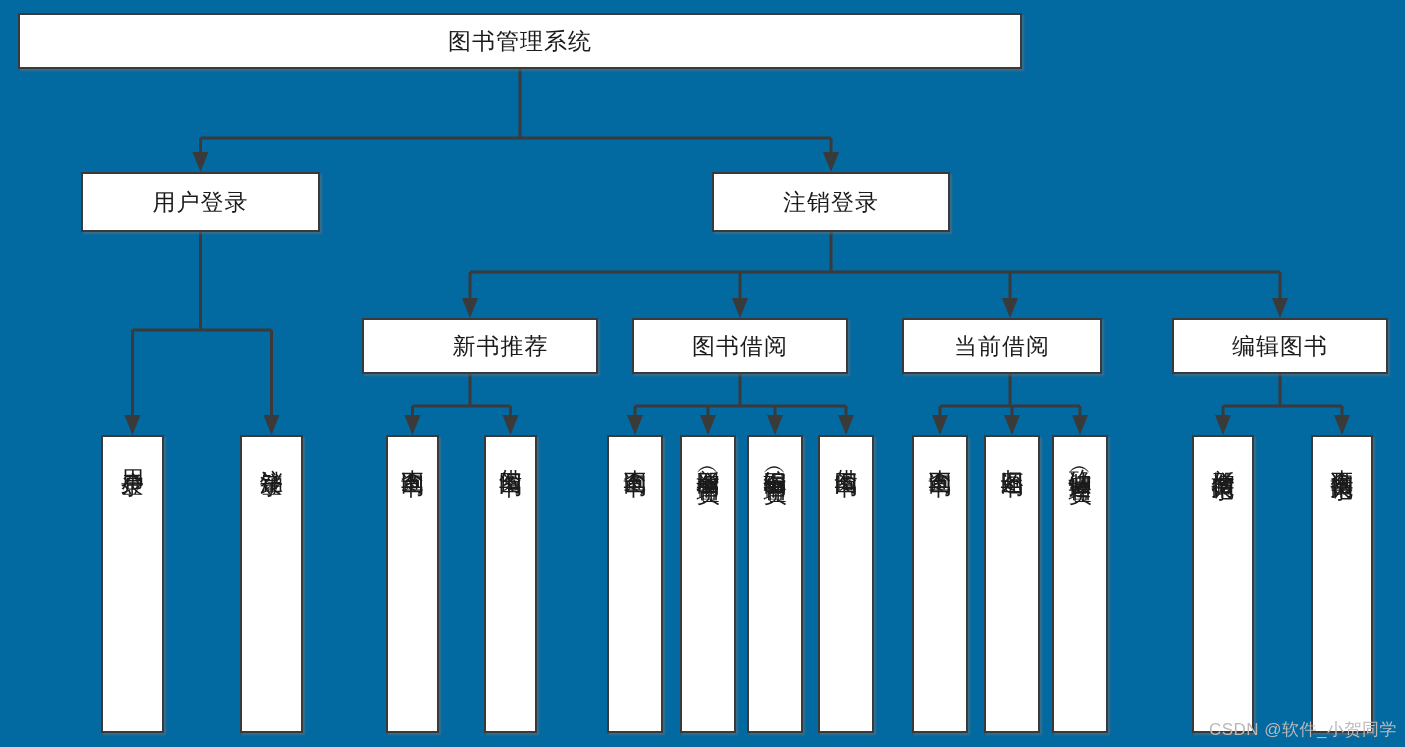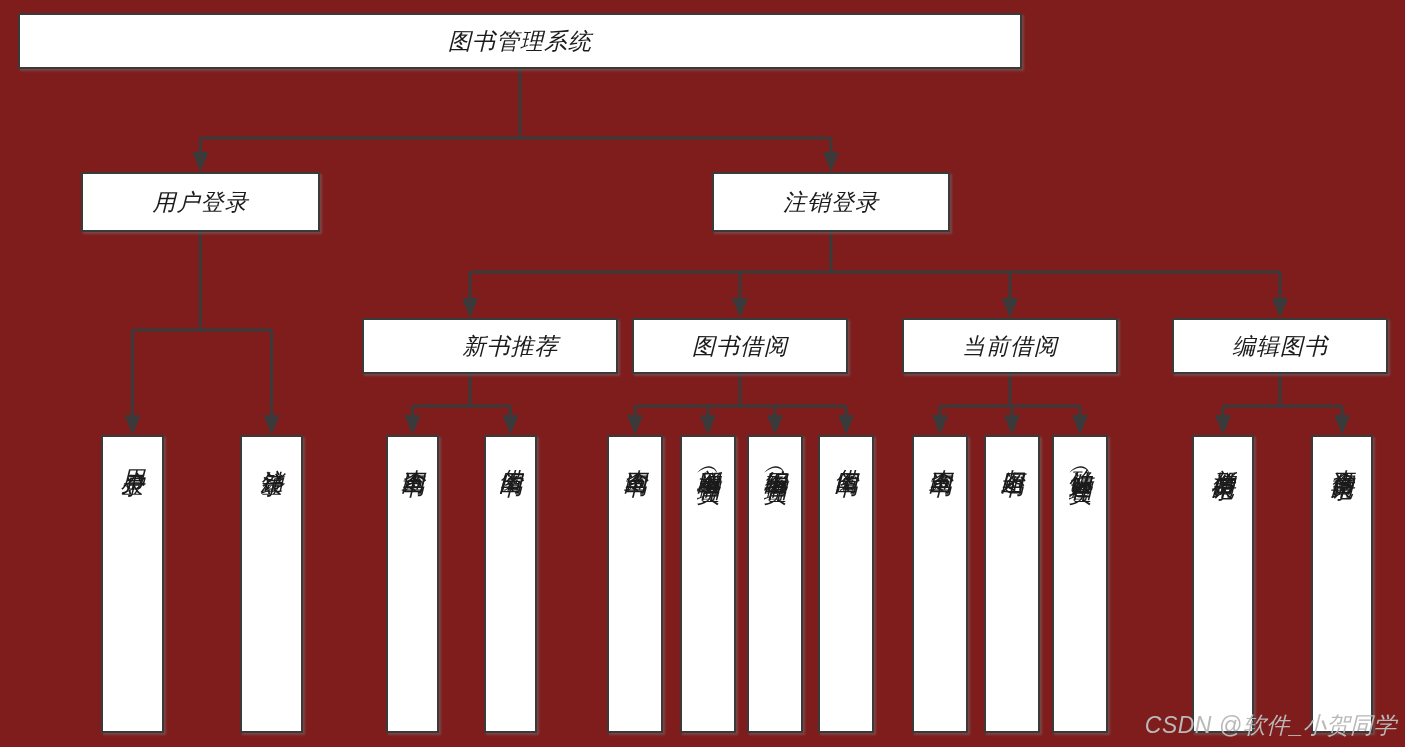--- a/index.html
+++ b/index.html
@@ -8,23 +8,22 @@
     background: #ffffff;
   }
   body {
     font-family: "Liberation Sans", "DejaVu Sans", sans-serif;
     -webkit-font-smoothing: antialiased;
   }
   #canvas {
     position: relative;
     width: 1405px;
     height: 747px;
-    background: #7f1d1d;
+    background: #0369a1;
     overflow: hidden;
-    font-style: italic;
   }
   #edges {
     position: absolute;
     left: 0;
     top: 0;
     width: 1405px;
     height: 747px;
     pointer-events: none;
   }
   .node {
@@ -55,21 +54,21 @@
     letter-spacing: 2px;
     white-space: nowrap;
   }
   .node .hlabel {
     white-space: nowrap;
   }
   #watermark {
     position: absolute;
     right: 8px;
     bottom: 6px;
-    font-size: 23px;
+    font-size: 17px;
     color: #b9b9b9;
     letter-spacing: 0.5px;
     white-space: nowrap;
     margin-top: 12px;
   }
 </style>
 </head>
 <body>
 
 <div id="canvas">
@@ -130,27 +129,27 @@
   <div id="nodes-layer">
       <div class="node horiz" style="left: 18px; top: 13px; width: 1004px; height: 56px;">
         <span class="hlabel">图书管理系统</span>
       </div>
       <div class="node horiz" style="left: 81px; top: 172px; width: 239px; height: 60px;">
         <span class="hlabel">用户登录</span>
       </div>
       <div class="node horiz" style="left: 712px; top: 172px; width: 238px; height: 60px;">
         <span class="hlabel">注销登录</span>
       </div>
-      <div class="node horiz" style="left: 362px; top: 318px; width: 256px; height: 56px; padding-left: 41px;">
+      <div class="node horiz" style="left: 362px; top: 318px; width: 236px; height: 56px; padding-left: 41px;">
         <span class="hlabel">新书推荐</span>
       </div>
       <div class="node horiz" style="left: 632px; top: 318px; width: 216px; height: 56px;">
         <span class="hlabel">图书借阅</span>
       </div>
-      <div class="node horiz" style="left: 902px; top: 318px; width: 216px; height: 56px;">
+      <div class="node horiz" style="left: 902px; top: 318px; width: 200px; height: 56px;">
         <span class="hlabel">当前借阅</span>
       </div>
       <div class="node horiz" style="left: 1172px; top: 318px; width: 216px; height: 56px;">
         <span class="hlabel">编辑图书</span>
       </div>
       <div class="node vert" style="left: 101px; top: 435px; width: 63px; height: 298px;">
         <span class="vlabel">用户登录</span>
       </div>
       <div class="node vert" style="left: 240px; top: 435px; width: 63px; height: 298px;">
         <span class="vlabel">注销登录</span>

